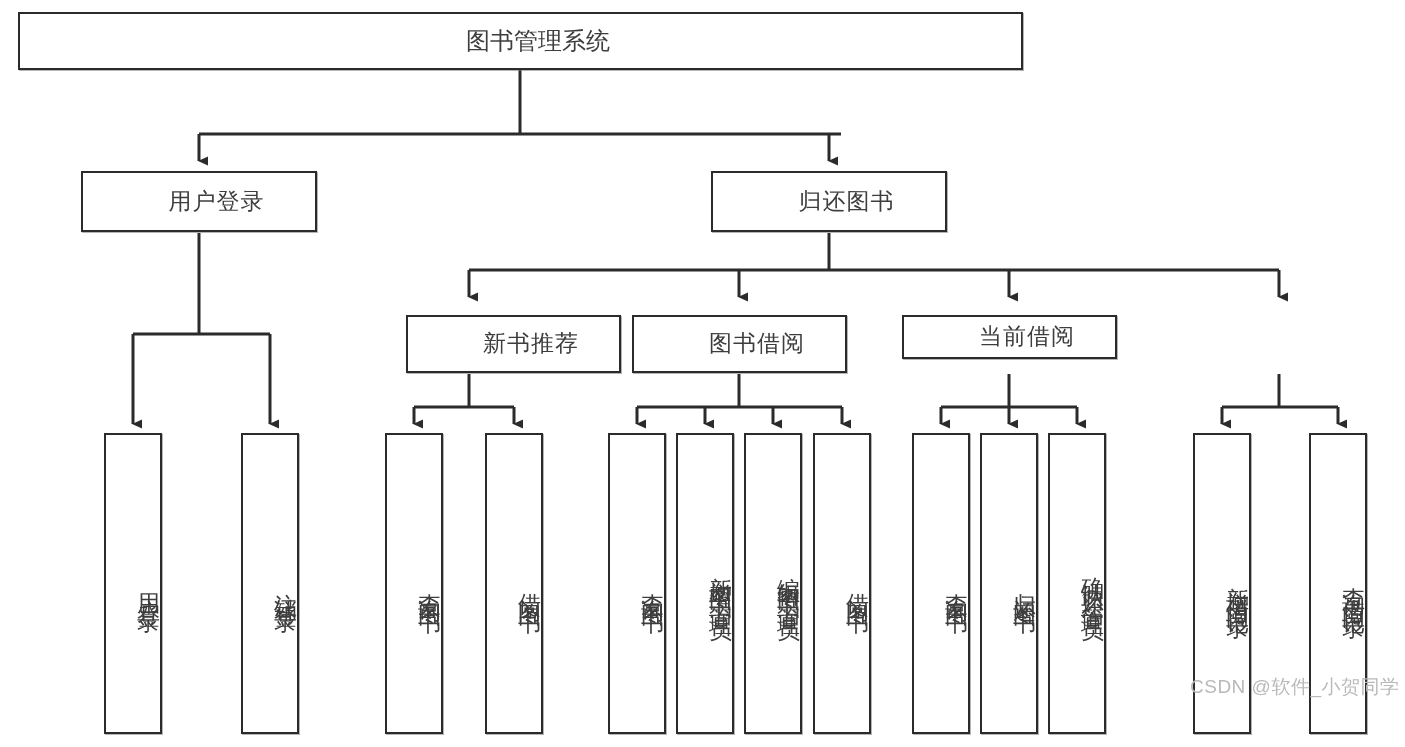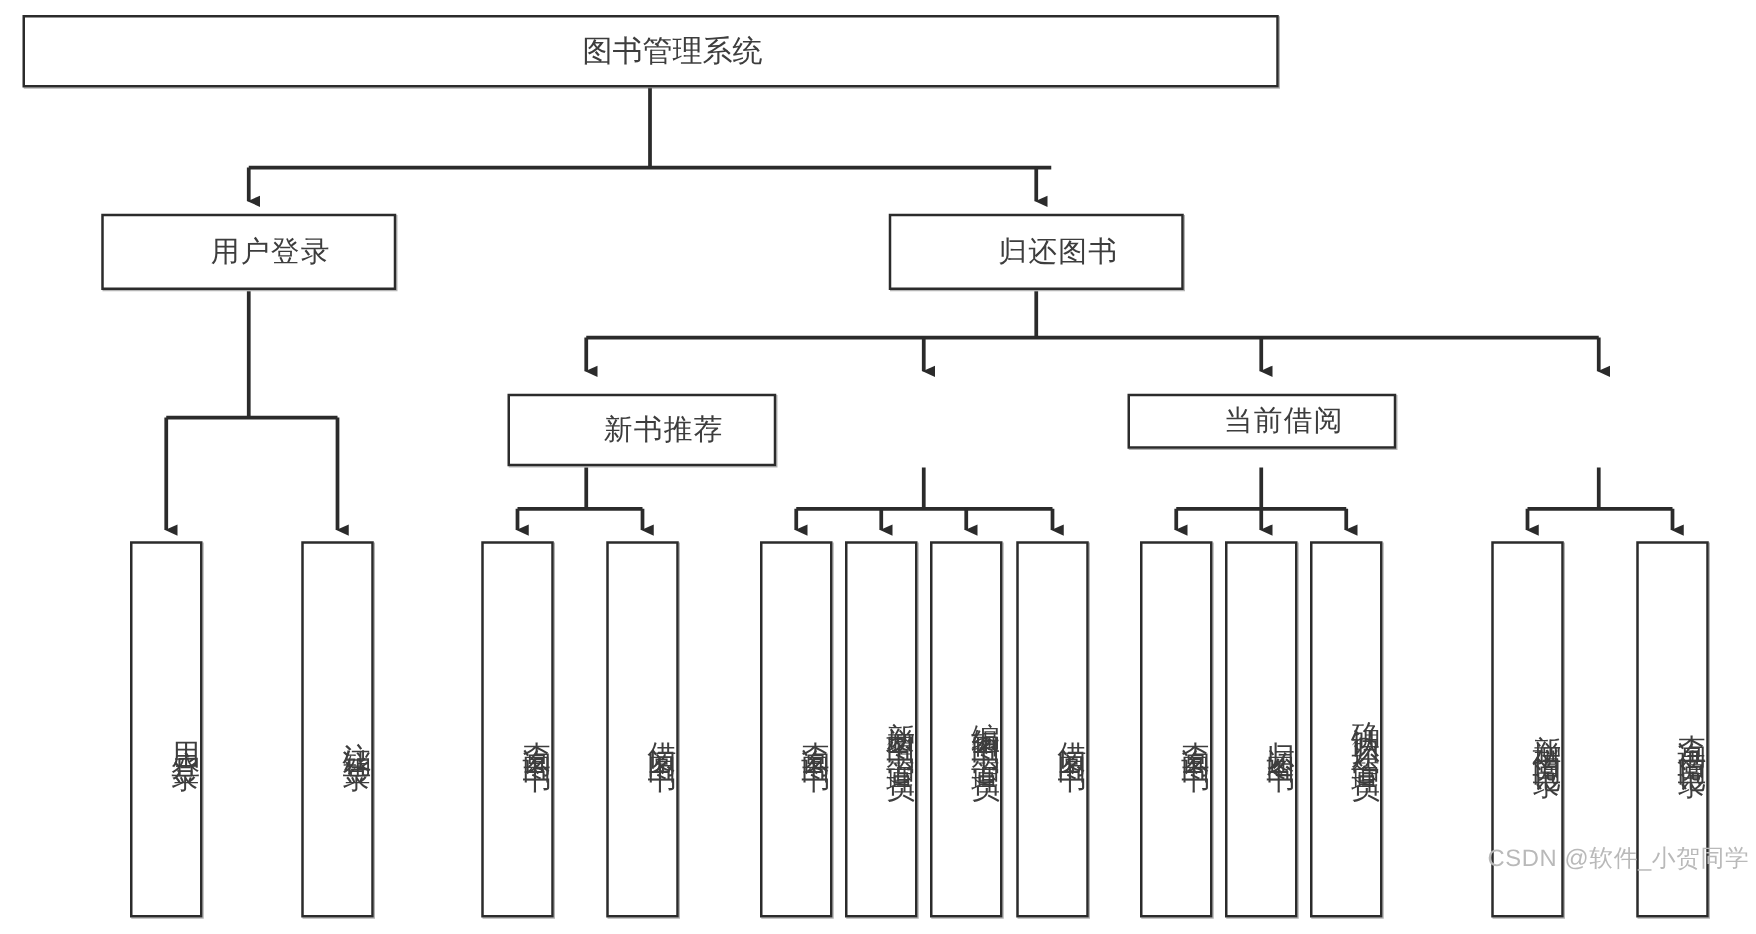--- a/index.html
+++ b/index.html
@@ -121,20 +121,21 @@
       <path d="M1338,407 L1338,424" marker-end="url(#arrow)"></path>
     </g>
   </svg>
 
   <div class="node root" style="left:18px; top:12px; width:1005px; height:58px;">图书管理系统</div>
 
   <div class="node horiz" style="left:81px; top:171px; width:236px; height:61px;">用户登录</div>
   <div class="node horiz" style="left:711px; top:171px; width:236px; height:61px;">归还图书</div>
 
   <div class="node horiz" style="left:362px; top:315px; width:215px; height:58px;margin-left:44px;">新书推荐</div>
+  <div class="node horiz" style="left:632px; top:315px; width:215px; height:58px;">图书借阅</div>
   <div class="node horiz" style="left:902px; top:315px; width:215px; height:44px;">当前借阅</div>
 
   <div class="node vert" style="left:104px; top:433px; width:58px; height:301px;">用户登录</div>
   <div class="node vert" style="left:241px; top:433px; width:58px; height:301px;">注销登录</div>
 
   <div class="node vert" style="left:385px; top:433px; width:58px; height:301px;">查询图书</div>
   <div class="node vert" style="left:485px; top:433px; width:58px; height:301px;">借阅图书</div>
 
   <div class="node vert" style="left:608px; top:433px; width:58px; height:301px;">查询图书</div>
   <div class="node vert topalign" style="left:676px; top:433px; width:58px; height:301px;">新增图书（管理员）</div>

